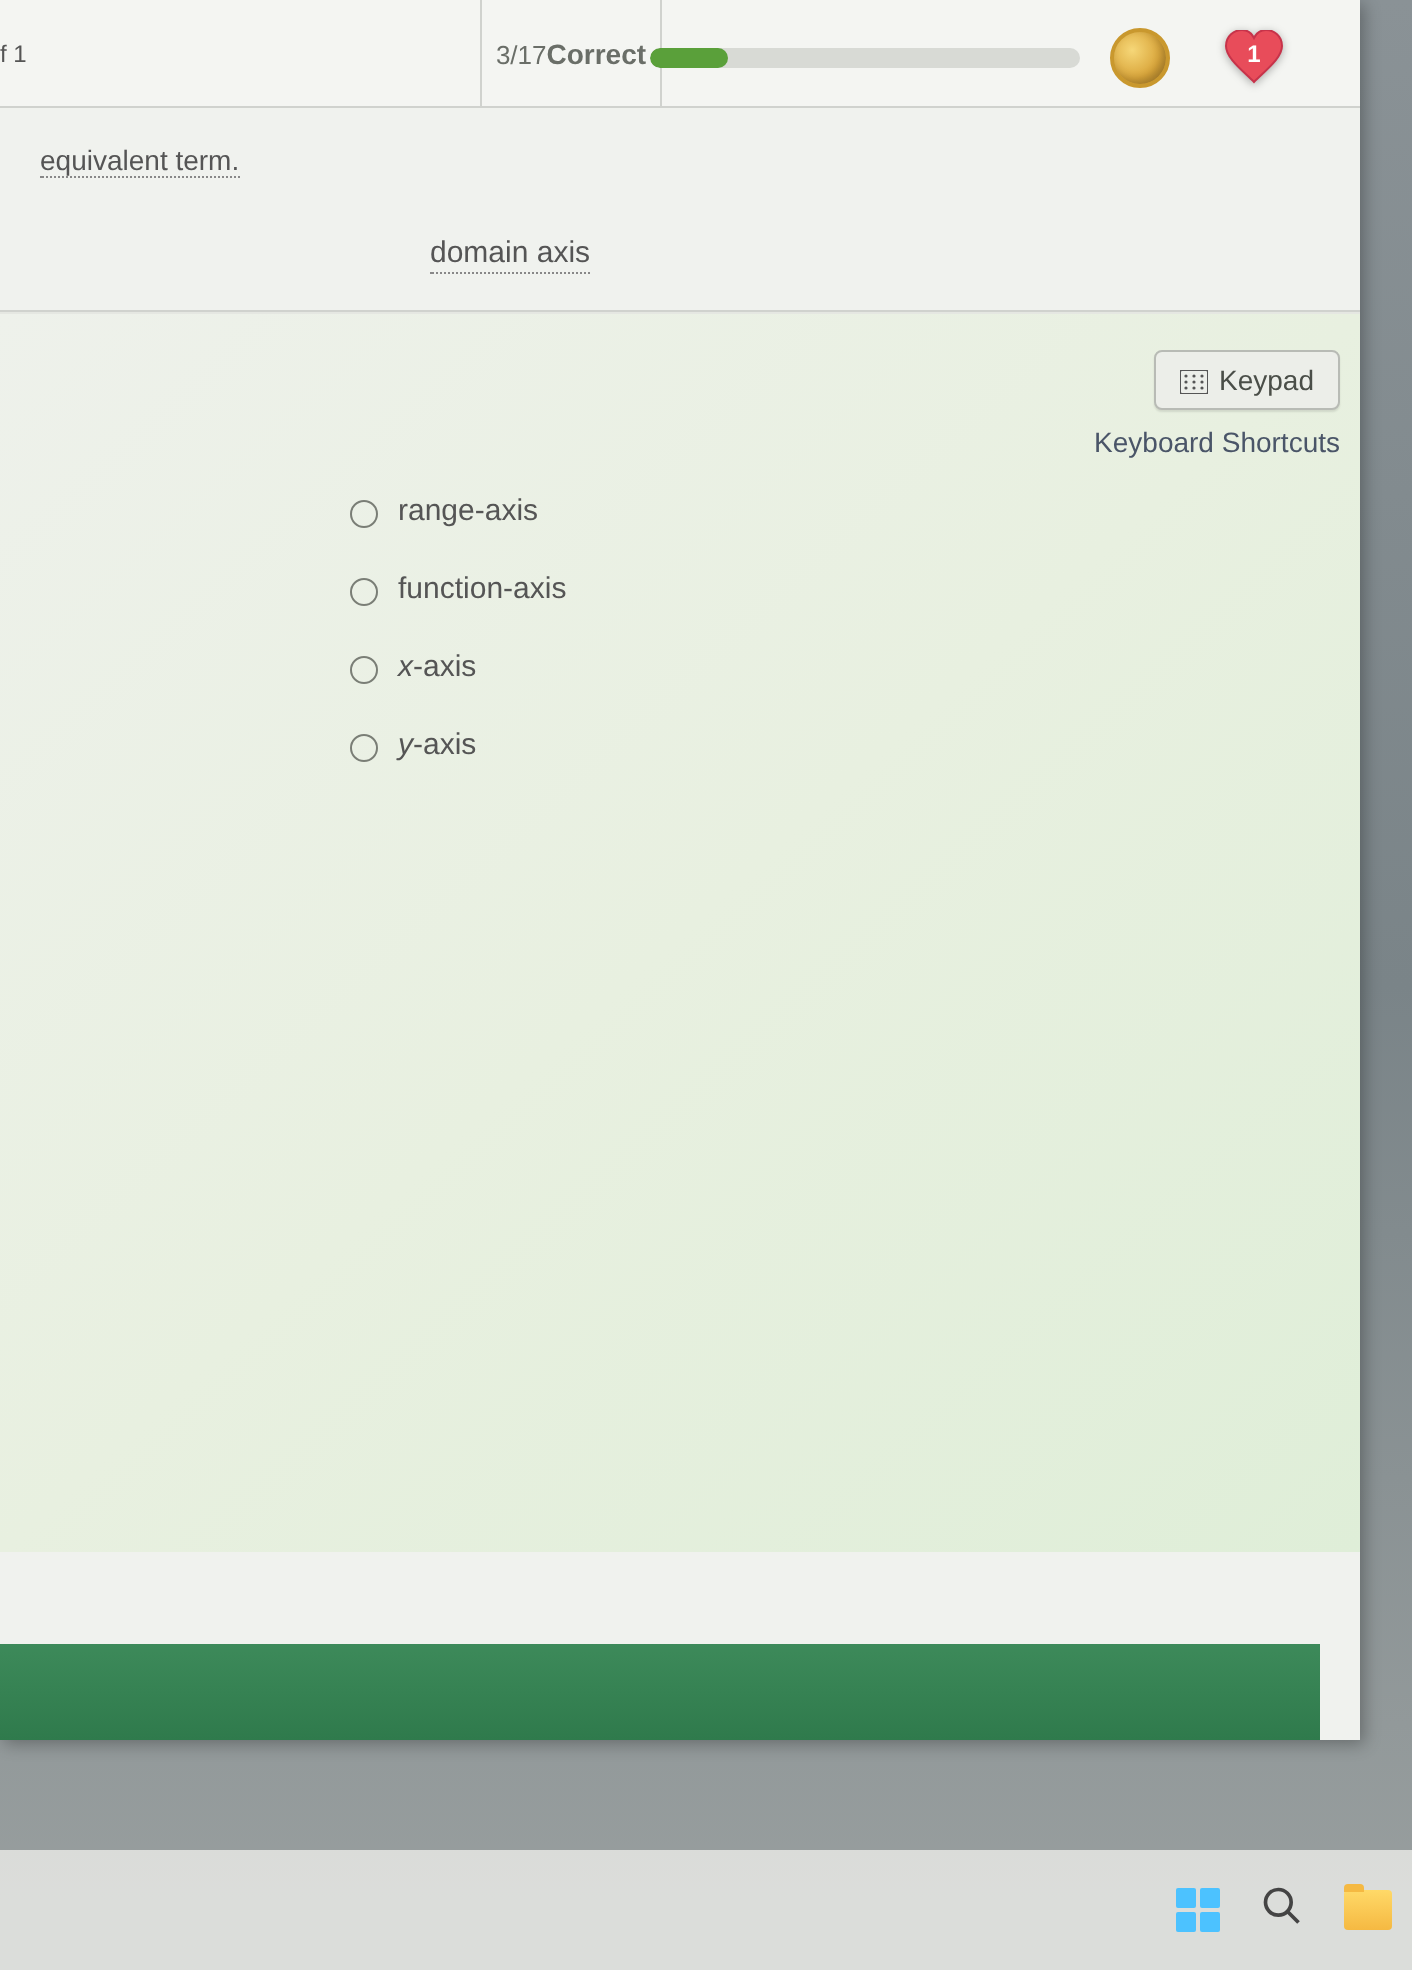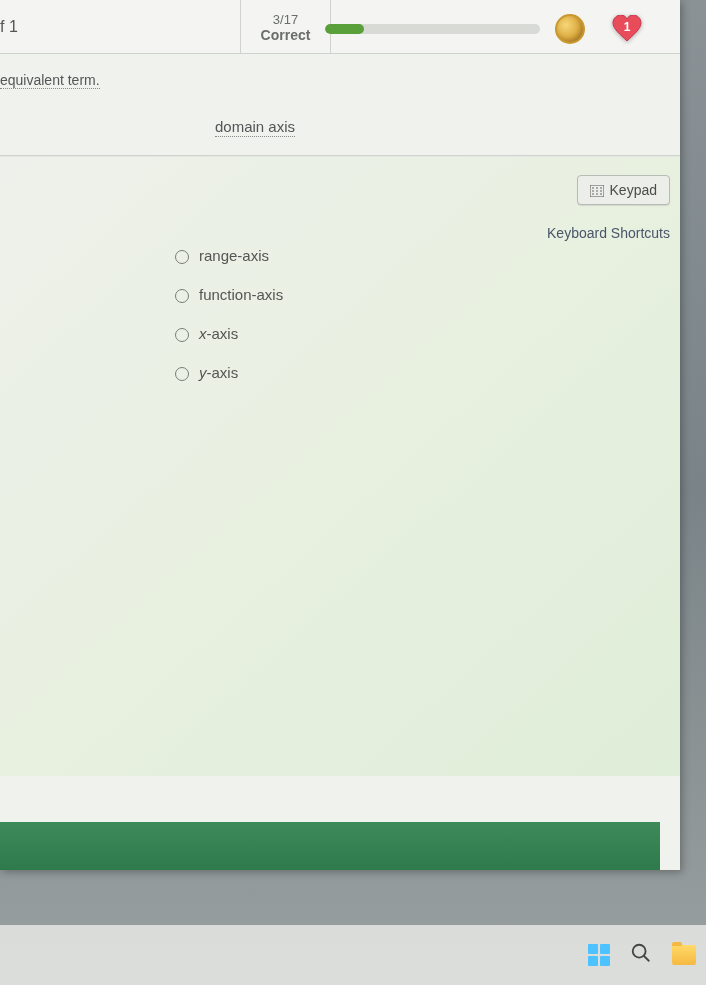--- a/index.html
+++ b/index.html
@@ -22,35 +22,34 @@
       height: 54px;
       background: #f4f5f2;
       border-bottom: 1px solid #d0d2ce;
       display: flex;
       align-items: center;
       position: relative;
     }
     .header-left {
       width: 20px;
       color: #555;
-      font-size: 16px;
+      font-size: 12px;
       padding-left: 0;
       overflow: hidden;
       white-space: nowrap;
     }
     .score-box {
       position: absolute;
       left: 240px;
       top: 0;
       height: 54px;
       width: 91px;
       border-left: 1px solid #d0d2ce;
       border-right: 1px solid #d0d2ce;
       display: flex;
-      flex-direction: column;
       align-items: center;
       justify-content: center;
       color: #6a6e68;
     }
     .score-num { font-size: 13px; font-weight: 500; }
     .score-label { font-size: 14px; font-weight: 600; }
     .progress-track {
       position: absolute;
       left: 325px;
       top: 24px;
@@ -102,20 +101,21 @@
     .instruction {
       color: #555;
       font-size: 14px;
       margin-bottom: 30px;
       padding-left: 0;
       position: relative;
       top: 0;
     }
     .instruction span {
       border-bottom: 1px dotted #888;
+      margin-left: 20px;
     }
     .term {
       text-align: left;
       padding-left: 215px;
       color: #555;
       font-size: 15px;
     }
     .term span {
       border-bottom: 1px dotted #888;
       padding-bottom: 1px;
@@ -147,21 +147,21 @@
       box-shadow: 0 1px 1px rgba(0,0,0,0.1);
       text-align: right;
     }
     .keypad-icon {
       width: 14px;
       height: 12px;
       display: inline-block;
     }
     .shortcuts-link {
       display: block;
-      margin-top: 20px;
+      margin-top: 8px;
       color: #4a5568;
       font-size: 14px;
       cursor: pointer;
     }
     .options {
       padding-top: 90px;
       padding-left: 175px;
     }
     .option-row {
       display: flex;

